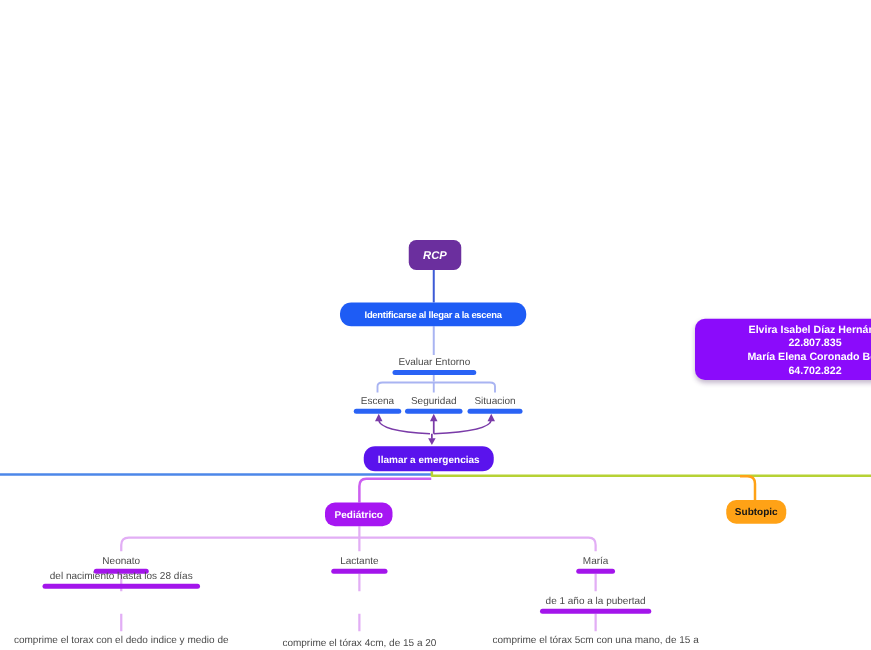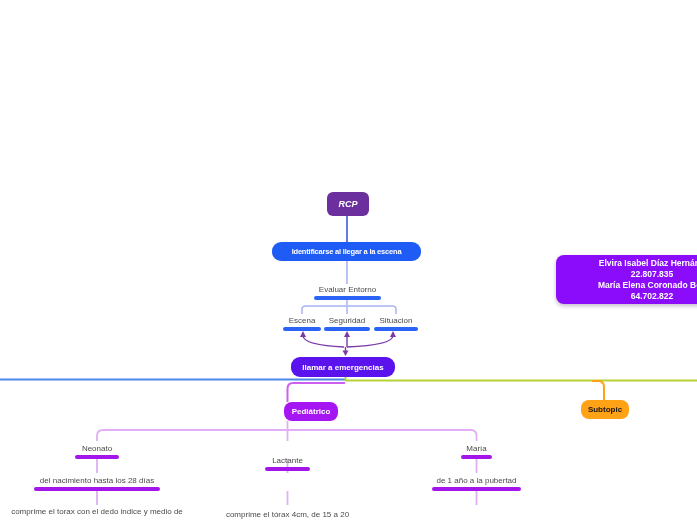--- a/index.html
+++ b/index.html
@@ -10,41 +10,41 @@
   .connector-layer{position:absolute;left:0;top:0;width:697px;height:520px;}
 
   
   .node{
     position:absolute;display:flex;align-items:center;justify-content:center;
     color:#fff;font-weight:bold;white-space:nowrap;box-sizing:border-box;
   }
   .node-rcp{left:327px;top:192px;width:42px;height:24px;background:#6B2F9E;border-radius:6px;font-size:9px;font-style:italic;}
   .node-identify{left:272px;top:242px;width:149px;height:19px;background:#1E5CF5;border-radius:9px;font-size:7.5px;letter-spacing:-0.2px;}
   .node-llamar{left:291px;top:357px;width:104px;height:20px;background:#5A13ED;border-radius:9px;font-size:8px;}
-  .node-pediatrico{left:260px;top:402px;width:54px;height:19px;background:#A616F2;border-radius:8px;font-size:8px;margin-left:24px;}
+  .node-pediatrico{left:260px;top:402px;width:54px;height:19px;background:#A616F2;border-radius:8px;font-size:8px;}
   .node-subtopic{left:581px;top:400px;width:48px;height:19px;background:#FFA216;border-radius:8px;font-size:8px;color:#161616;}
 
   
   .topic{position:absolute;text-align:center;}
   .topic .t-label{
     display:block;font-size:8px;line-height:11px;color:#4A4A4A;white-space:nowrap;
   }
   .topic .t-underline{height:3.5px;border-radius:2px;margin-top:1px;}
   .u-blue{background:#2A63F5;}
   .u-purple{background:#A315EB;}
 
   .topic-evaluar{left:314px;top:284px;width:67px;}
   .topic-escena{left:283px;top:315px;width:38px;}
   .topic-seguridad{left:324px;top:315px;width:46px;}
   .topic-situacion{left:374px;top:315px;width:44px;}
 
   .topic-neonato{left:75px;top:443px;width:44px;}
-  .topic-lactante{left:265px;top:443px;width:45px;margin-top:12px;}
+  .topic-lactante{left:265px;top:443px;width:45px;}
   .topic-nino{left:461px;top:443px;width:31px;}
-  .topic-range-0{left:34px;top:475px;width:126px;}
+  .topic-range-0{left:34px;top:455px;width:126px;}
   .topic-range-1{left:225px;top:475px;width:125px;}
   .topic-range-2{left:432px;top:475px;width:89px;}
 
   .desc{position:absolute;text-align:center;font-size:8px;line-height:11px;color:#4A4A4A;white-space:nowrap;}
   .desc-0{left:7px;top:506px;width:180px;}
   .desc-1{left:195px;top:509px;width:185px;}
   .desc-2{left:377px;top:506px;width:199px;}
 
   
   .names-box{
@@ -138,20 +138,21 @@
     <span class="t-label">del nacimiento hasta los 28 días</span>
     <div class="t-underline u-purple"></div>
   </div>
   <div class="topic topic-range-2">
     <span class="t-label">de 1 año a la pubertad</span>
     <div class="t-underline u-purple"></div>
   </div>
 
   <div class="desc desc-0">comprime el torax con el dedo indice y medio de</div>
   <div class="desc desc-1">comprime el tórax 4cm, de 15 a 20</div>
+  <div class="desc desc-2">comprime el tórax 5cm con una mano, de 15 a</div>
 
   <div class="names-box">
     <div>Elvira Isabel Díaz Hernánd</div>
     <div>22.807.835</div>
     <div>María Elena Coronado Bov</div>
     <div>64.702.822</div>
   </div>
 
 </div>
 

